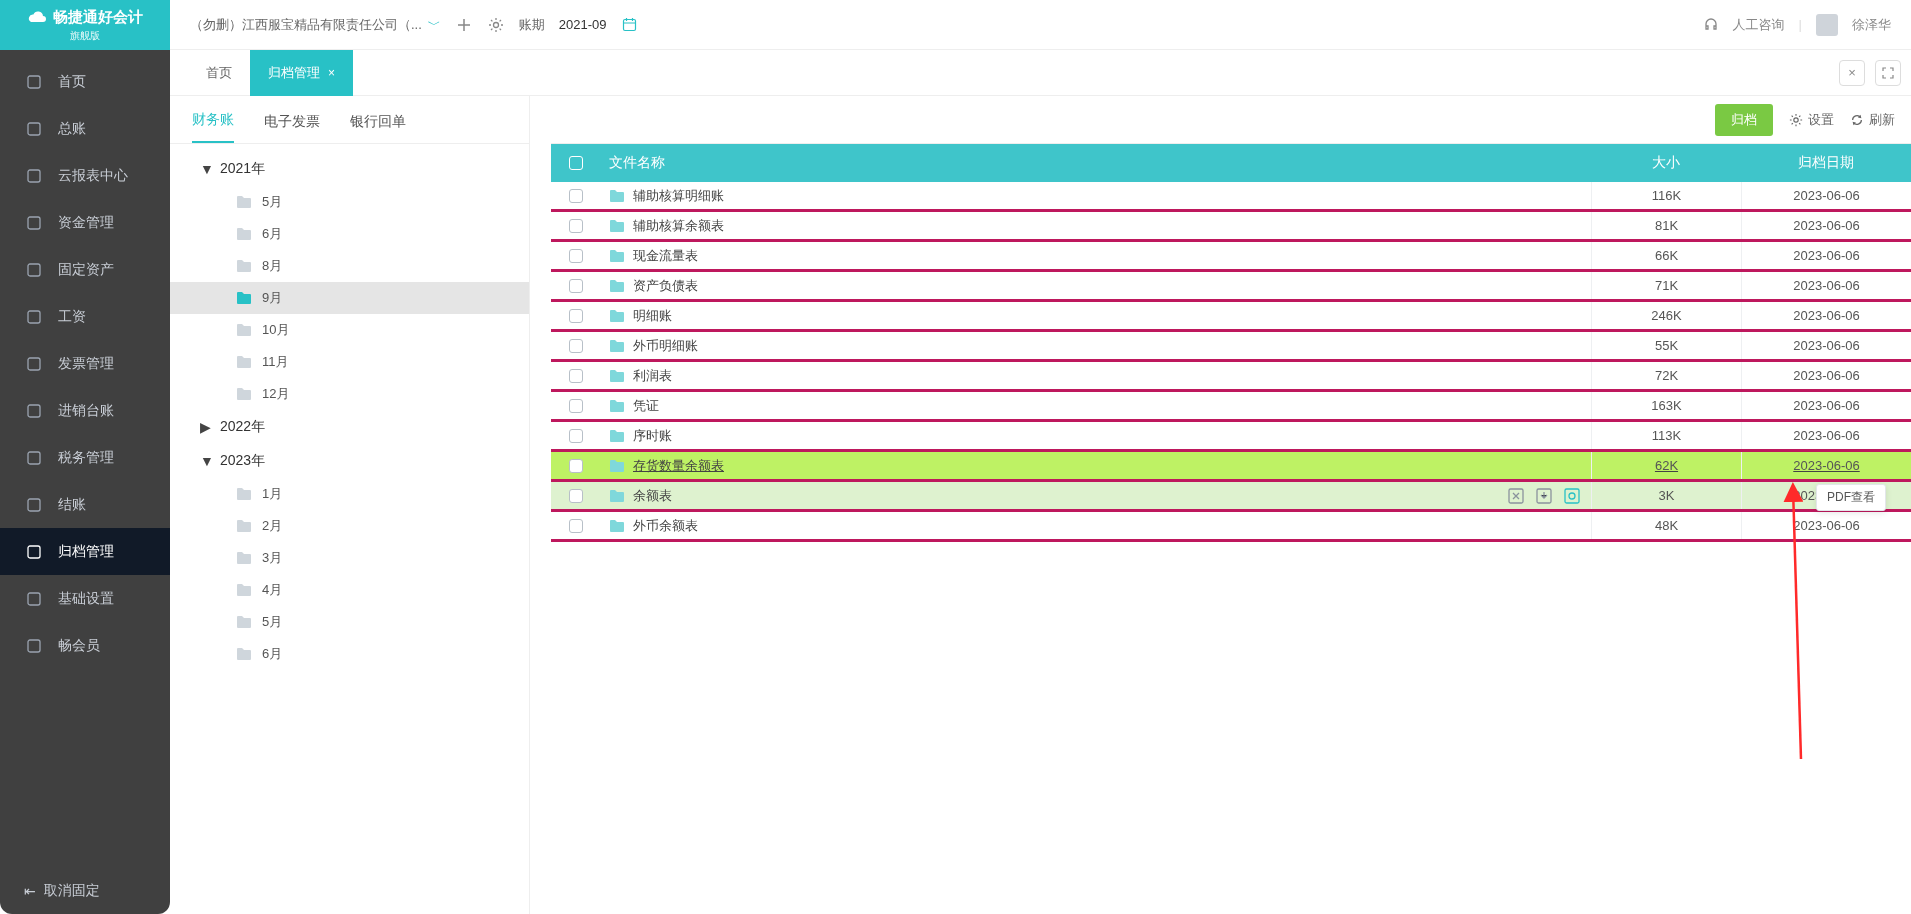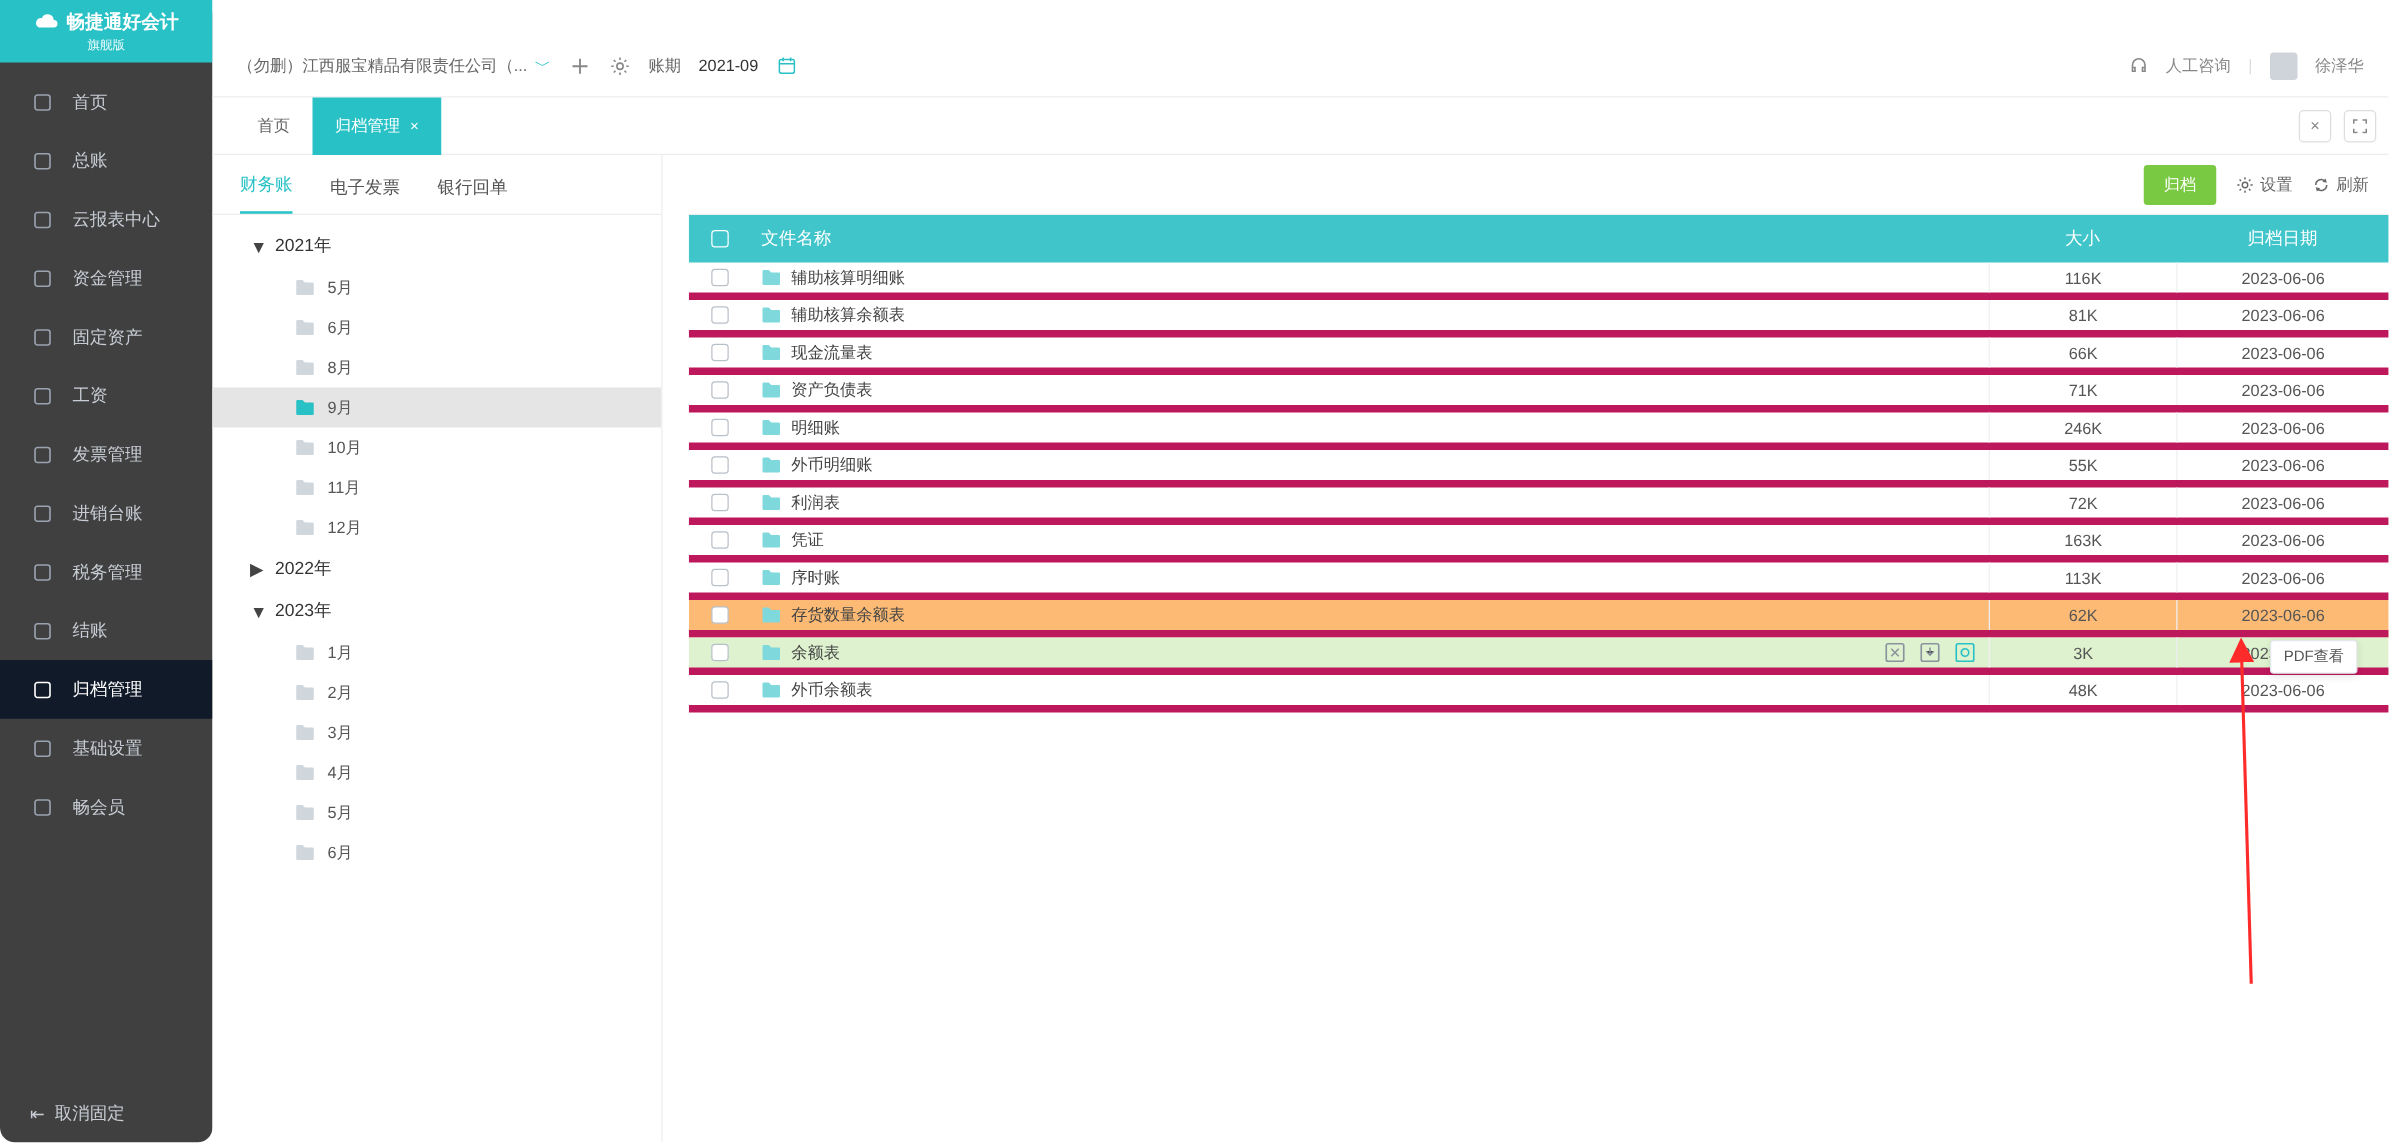--- a/index.html
+++ b/index.html
@@ -16,21 +16,21 @@
 .nav-item.active { background: #111a28; color: #fff; }
 .nav-item .ico { width: 20px; height: 20px; margin-right: 14px; display: inline-flex; align-items: center; justify-content: center; color: #9aa3b0; }
 .nav-item.active .ico { color: #fff; }
 .sidebar-footer { height: 46px; display: flex; align-items: center; padding-left: 24px; color: #c8cdd5; cursor: pointer; font-size: 14px; }
 .sidebar-footer .ico { margin-right: 8px; }
 
 
 .main { flex: 1; display: flex; flex-direction: column; background: #fff; }
 
 
-.header { height: 50px; display: flex; align-items: center; padding: 0 20px; border-bottom: 1px solid #eee; margin-top: 28px; }
+.header { height: 50px; display: flex; align-items: center; padding: 0 20px; border-bottom: 1px solid #eee; }
 .header-left { display:flex; align-items:center; gap:14px; flex:1; }
 .company { color:#666; display:flex; align-items:center; gap:6px; max-width:280px; white-space:nowrap; overflow:hidden; text-overflow:ellipsis;}
 .company .caret { color:#28c1c6; }
 .hdr-icon { width:18px; height:18px; color:#888; cursor:pointer; display:inline-flex; align-items:center; justify-content:center; }
 .period-label { color:#666; }
 .period-value { color:#333; }
 .cal-icon { color:#28c1c6; }
 .header-right { display:flex; align-items:center; gap:14px; color:#888; }
 .avatar { width:22px; height:22px; background:#cfd4da; border-radius:3px; display:inline-block; }
 
@@ -63,26 +63,26 @@
 .btn-primary { background:#7ac943; color:#fff; border:none; padding:7px 16px; border-radius:3px; cursor:pointer; font-size:13px; }
 .tool-link { display:flex; align-items:center; gap:5px; color:#666; cursor:pointer; }
 
 
 .table { flex:1; overflow:auto; position:relative; }
 .thead { background:#3fc5ca; color:#fff; height:38px; display:flex; align-items:center; font-size:14px; }
 .th-check { width:50px; display:flex; justify-content:center; }
 .th-name { flex:1; padding-left:8px; }
 .th-size { width:150px; text-align:center; }
 .th-date { width:170px; text-align:center; }
-.trow { height:30px; display:flex; align-items:center; border-bottom:6px solid #be185d; font-size:13px; color:#444; position:relative;}
+.trow { height:30px; display:flex; align-items:center; border-bottom:3px solid #be185d; font-size:13px; color:#444; position:relative;}
 .trow .td-check { width:50px; display:flex; justify-content:center; }
 .trow .td-name { flex:1; display:flex; align-items:center; gap:8px; padding-left:8px; }
 .trow .td-size { width:150px; text-align:center; color:#555; border-left:1px solid #eef0f2; height:100%; display:flex; align-items:center; justify-content:center;}
 .trow .td-date { width:170px; text-align:center; color:#555; border-left:1px solid #eef0f2; height:100%; display:flex; align-items:center; justify-content:center;}
-.trow.sel { background:#fdba74; }
+.trow.sel { background:#bef264;text-decoration:underline; }
 .trow.hover { background:#def2cf; }
 .folder-ico { width:16px; height:14px; }
 .chk { width:14px; height:14px; border:1px solid #b8c0c8; border-radius:3px; display:inline-block; cursor:pointer; background:#fff;}
 .thead .chk { border:1px solid #fff; background:transparent;}
 .row-actions { display:flex; gap:10px; margin-right:10px; }
 .row-action { width:18px; height:18px; color:#8a939d; cursor:pointer; }
 .row-action.active { color:#28c1c6; }
 
 
 .tooltip { position:absolute; background:#fff; border:1px solid #e3e6ea; padding:4px 10px; font-size:12px; color:#555; border-radius:3px; box-shadow:0 2px 6px rgba(0,0,0,.1); z-index:10;}

